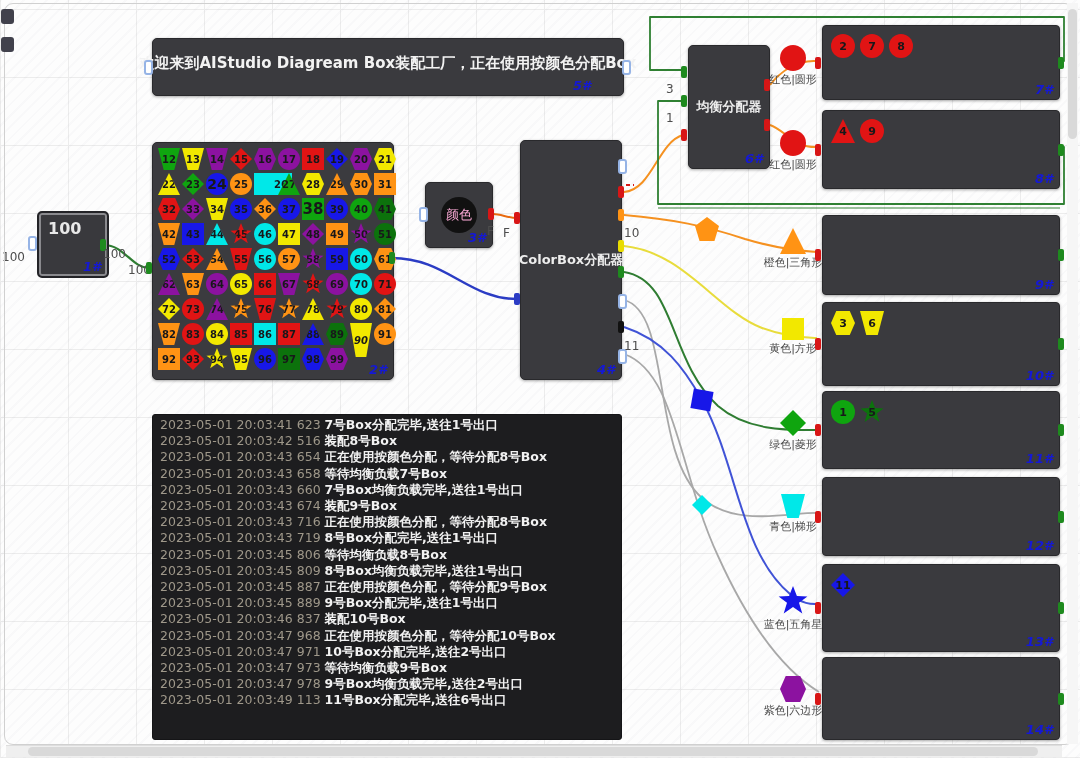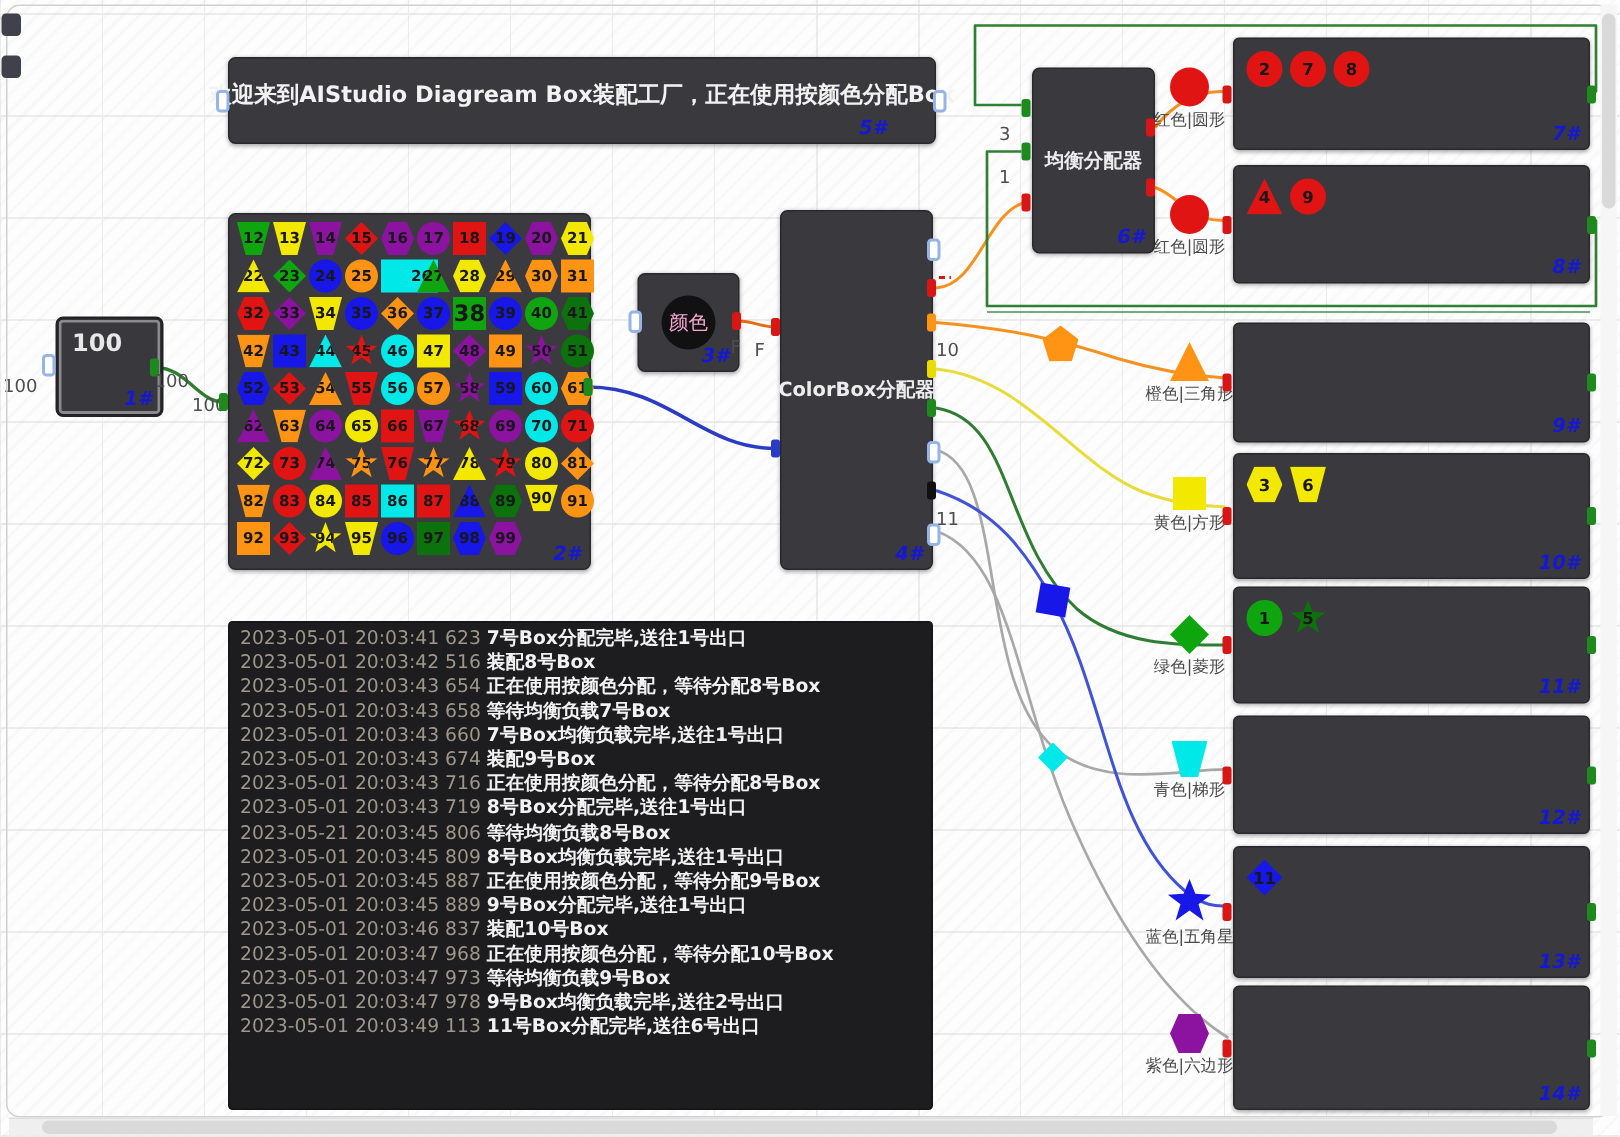--- a/index.html
+++ b/index.html
@@ -110,21 +110,21 @@
           <div class="shape sh-trapezoid" style="width: 22px; height: 22px; background: rgb(140, 18, 160); font-size: 10px;">14</div>
           <div class="shape sh-diamond" style="width: 22px; height: 22px; background: rgb(225, 20, 20); font-size: 10px;">15</div>
           <div class="shape sh-hexagon" style="width: 22px; height: 22px; background: rgb(140, 18, 160); font-size: 10px;">16</div>
           <div class="shape sh-circle" style="width: 22px; height: 22px; background: rgb(140, 18, 160); font-size: 10px;">17</div>
           <div class="shape sh-square" style="width: 22px; height: 22px; background: rgb(225, 20, 20); font-size: 10px;">18</div>
           <div class="shape sh-diamond" style="width: 22px; height: 22px; background: rgb(23, 23, 232); font-size: 10px;">19</div>
           <div class="shape sh-hexagon" style="width: 22px; height: 22px; background: rgb(140, 18, 160); font-size: 10px;">20</div>
           <div class="shape sh-hexagon" style="width: 22px; height: 22px; background: rgb(242, 232, 0); font-size: 10px;">21</div>
           <div class="shape sh-triangle" style="width: 22px; height: 22px; background: rgb(242, 232, 0); font-size: 10px;">22</div>
           <div class="shape sh-diamond" style="width: 22px; height: 22px; background: rgb(15, 165, 15); font-size: 10px;">23</div>
-          <div class="shape sh-circle" style="width: 22px; height: 22px; background: rgb(23, 23, 232); font-size: 10px;">24</div>
+          <div class="shape sh-circle" style="width: 22px; height: 22px; background: rgb(23, 23, 232); font-size: 14px;">24</div>
           <div class="shape sh-circle" style="width: 22px; height: 22px; background: rgb(255, 147, 20); font-size: 10px;">25</div>
           <div class="shape sh-square" style="width: 22px; height: 22px; background: rgb(0, 232, 232); font-size: 10px; padding-left: 16px;">26</div>
           <div class="shape sh-triangle" style="width: 22px; height: 22px; background: rgb(15, 165, 15); font-size: 10px;">27</div>
           <div class="shape sh-hexagon" style="width: 22px; height: 22px; background: rgb(242, 232, 0); font-size: 10px;">28</div>
           <div class="shape sh-triangle" style="width: 22px; height: 22px; background: rgb(255, 147, 20); font-size: 10px;">29</div>
           <div class="shape sh-hexagon" style="width: 22px; height: 22px; background: rgb(255, 147, 20); font-size: 10px;">30</div>
           <div class="shape sh-square" style="width: 22px; height: 22px; background: rgb(255, 147, 20); font-size: 10px;">31</div>
           <div class="shape sh-hexagon" style="width: 22px; height: 22px; background: rgb(225, 20, 20); font-size: 10px;">32</div>
           <div class="shape sh-diamond" style="width: 22px; height: 22px; background: rgb(140, 18, 160); font-size: 10px;">33</div>
           <div class="shape sh-trapezoid" style="width: 22px; height: 22px; background: rgb(242, 232, 0); font-size: 10px;">34</div>
@@ -176,21 +176,21 @@
           <div class="shape sh-circle" style="width: 22px; height: 22px; background: rgb(242, 232, 0); font-size: 10px;">80</div>
           <div class="shape sh-diamond" style="width: 22px; height: 22px; background: rgb(255, 147, 20); font-size: 10px;">81</div>
           <div class="shape sh-trapezoid" style="width: 22px; height: 22px; background: rgb(255, 147, 20); font-size: 10px;">82</div>
           <div class="shape sh-circle" style="width: 22px; height: 22px; background: rgb(225, 20, 20); font-size: 10px;">83</div>
           <div class="shape sh-circle" style="width: 22px; height: 22px; background: rgb(242, 232, 0); font-size: 10px;">84</div>
           <div class="shape sh-square" style="width: 22px; height: 22px; background: rgb(225, 20, 20); font-size: 10px;">85</div>
           <div class="shape sh-square" style="width: 22px; height: 22px; background: rgb(0, 232, 232); font-size: 10px;">86</div>
           <div class="shape sh-square" style="width: 22px; height: 22px; background: rgb(225, 20, 20); font-size: 10px;">87</div>
           <div class="shape sh-triangle" style="width: 22px; height: 22px; background: rgb(23, 23, 232); font-size: 10px;">88</div>
           <div class="shape sh-hexagon" style="width: 22px; height: 22px; background: rgb(12, 114, 12); font-size: 10px;">89</div>
-          <div class="shape sh-trapezoid" style="width: 22px; height: 18px; background: rgb(242, 232, 0); font-size: 10px;">90</div>
+          <div class="shape sh-trapezoid" style="width: 22px; height: 34px; background: rgb(242, 232, 0); font-size: 10px; font-style: italic;">90</div>
           <div class="shape sh-circle" style="width: 22px; height: 22px; background: rgb(255, 147, 20); font-size: 10px;">91</div>
           <div class="shape sh-square" style="width: 22px; height: 22px; background: rgb(255, 147, 20); font-size: 10px;">92</div>
           <div class="shape sh-diamond" style="width: 22px; height: 22px; background: rgb(225, 20, 20); font-size: 10px;">93</div>
           <div class="shape sh-star" style="width: 22px; height: 22px; background: rgb(242, 232, 0); font-size: 10px;">94</div>
           <div class="shape sh-trapezoid" style="width: 22px; height: 22px; background: rgb(242, 232, 0); font-size: 10px;">95</div>
           <div class="shape sh-circle" style="width: 22px; height: 22px; background: rgb(23, 23, 232); font-size: 10px;">96</div>
           <div class="shape sh-square" style="width: 22px; height: 22px; background: rgb(12, 114, 12); font-size: 10px;">97</div>
           <div class="shape sh-hexagon" style="width: 22px; height: 22px; background: rgb(23, 23, 232); font-size: 10px;">98</div>
           <div class="shape sh-hexagon" style="width: 22px; height: 22px; background: rgb(140, 18, 160); font-size: 10px;">99</div>
         </div>
@@ -240,26 +240,27 @@
 
     <div id="log">
         <div class="log-line"><span class="log-ts">2023-05-01 20:03:41 623 </span><span class="log-msg">7号Box分配完毕,送往1号出口</span></div>
         <div class="log-line"><span class="log-ts">2023-05-01 20:03:42 516 </span><span class="log-msg">装配8号Box</span></div>
         <div class="log-line"><span class="log-ts">2023-05-01 20:03:43 654 </span><span class="log-msg">正在使用按颜色分配，等待分配8号Box</span></div>
         <div class="log-line"><span class="log-ts">2023-05-01 20:03:43 658 </span><span class="log-msg">等待均衡负载7号Box</span></div>
         <div class="log-line"><span class="log-ts">2023-05-01 20:03:43 660 </span><span class="log-msg">7号Box均衡负载完毕,送往1号出口</span></div>
         <div class="log-line"><span class="log-ts">2023-05-01 20:03:43 674 </span><span class="log-msg">装配9号Box</span></div>
         <div class="log-line"><span class="log-ts">2023-05-01 20:03:43 716 </span><span class="log-msg">正在使用按颜色分配，等待分配8号Box</span></div>
         <div class="log-line"><span class="log-ts">2023-05-01 20:03:43 719 </span><span class="log-msg">8号Box分配完毕,送往1号出口</span></div>
-        <div class="log-line"><span class="log-ts">2023-05-21 20:03:45 806 </span><span class="log-msg">等待均衡负载8号Box</span></div>
+        <div class="log-line"><span class="log-ts">2023-05-01 20:03:45 806 </span><span class="log-msg">等待均衡负载8号Box</span></div>
         <div class="log-line"><span class="log-ts">2023-05-01 20:03:45 809 </span><span class="log-msg">8号Box均衡负载完毕,送往1号出口</span></div>
         <div class="log-line"><span class="log-ts">2023-05-01 20:03:45 887 </span><span class="log-msg">正在使用按颜色分配，等待分配9号Box</span></div>
         <div class="log-line"><span class="log-ts">2023-05-01 20:03:45 889 </span><span class="log-msg">9号Box分配完毕,送往1号出口</span></div>
         <div class="log-line"><span class="log-ts">2023-05-01 20:03:46 837 </span><span class="log-msg">装配10号Box</span></div>
         <div class="log-line"><span class="log-ts">2023-05-01 20:03:47 968 </span><span class="log-msg">正在使用按颜色分配，等待分配10号Box</span></div>
+        <div class="log-line"><span class="log-ts">2023-05-01 20:03:47 971 </span><span class="log-msg">10号Box分配完毕,送往2号出口</span></div>
         <div class="log-line"><span class="log-ts">2023-05-01 20:03:47 973 </span><span class="log-msg">等待均衡负载9号Box</span></div>
         <div class="log-line"><span class="log-ts">2023-05-01 20:03:47 978 </span><span class="log-msg">9号Box均衡负载完毕,送往2号出口</span></div>
         <div class="log-line"><span class="log-ts">2023-05-01 20:03:49 113 </span><span class="log-msg">11号Box分配完毕,送往6号出口</span></div>
       </div>
 
     <div id="outputs-layer">
         <div class="out-box" style="top: 25px; height: 73px;">
           <div class="tok-row">
             <div class="shape sh-circle" style="width: 24px; height: 24px; background: rgb(225, 20, 20); font-size: 11px;">2</div>
             <div class="shape sh-circle" style="width: 24px; height: 24px; background: rgb(225, 20, 20); font-size: 11px;">7</div>

